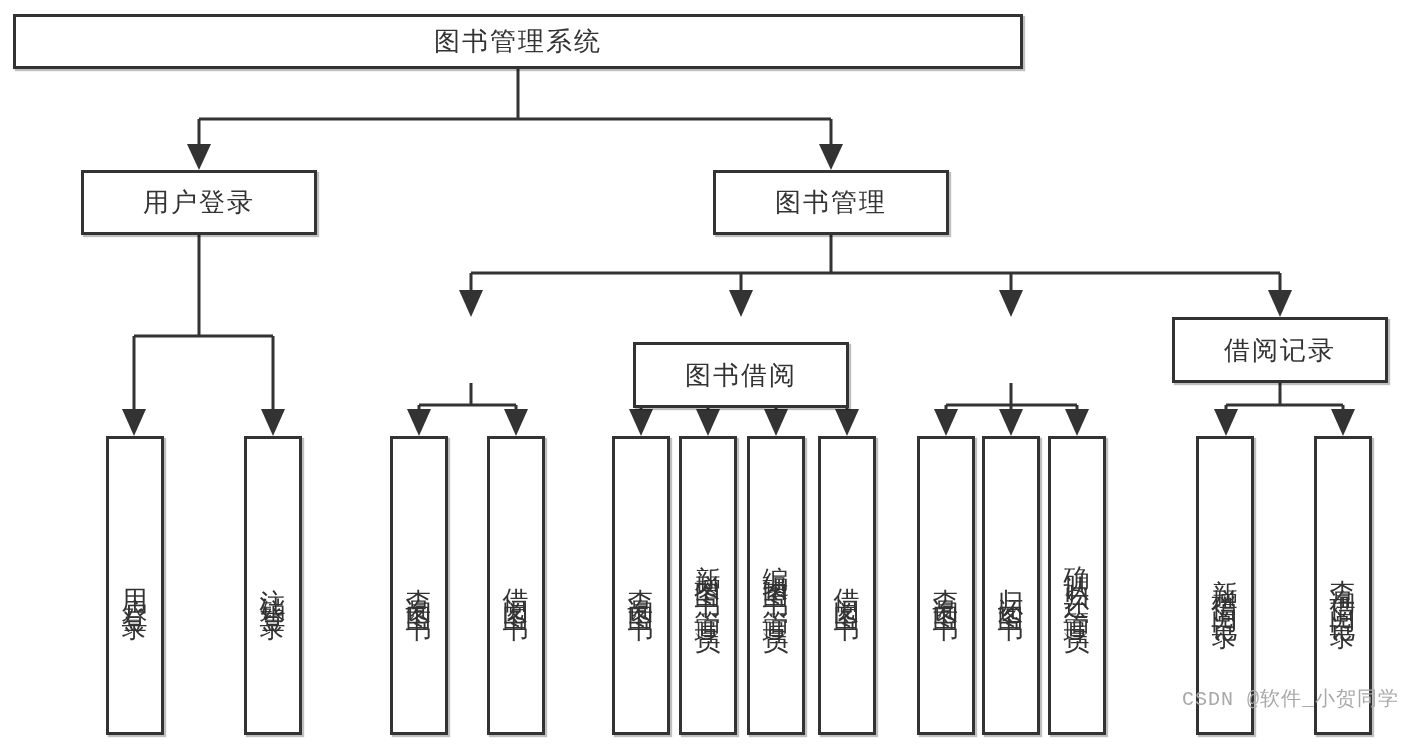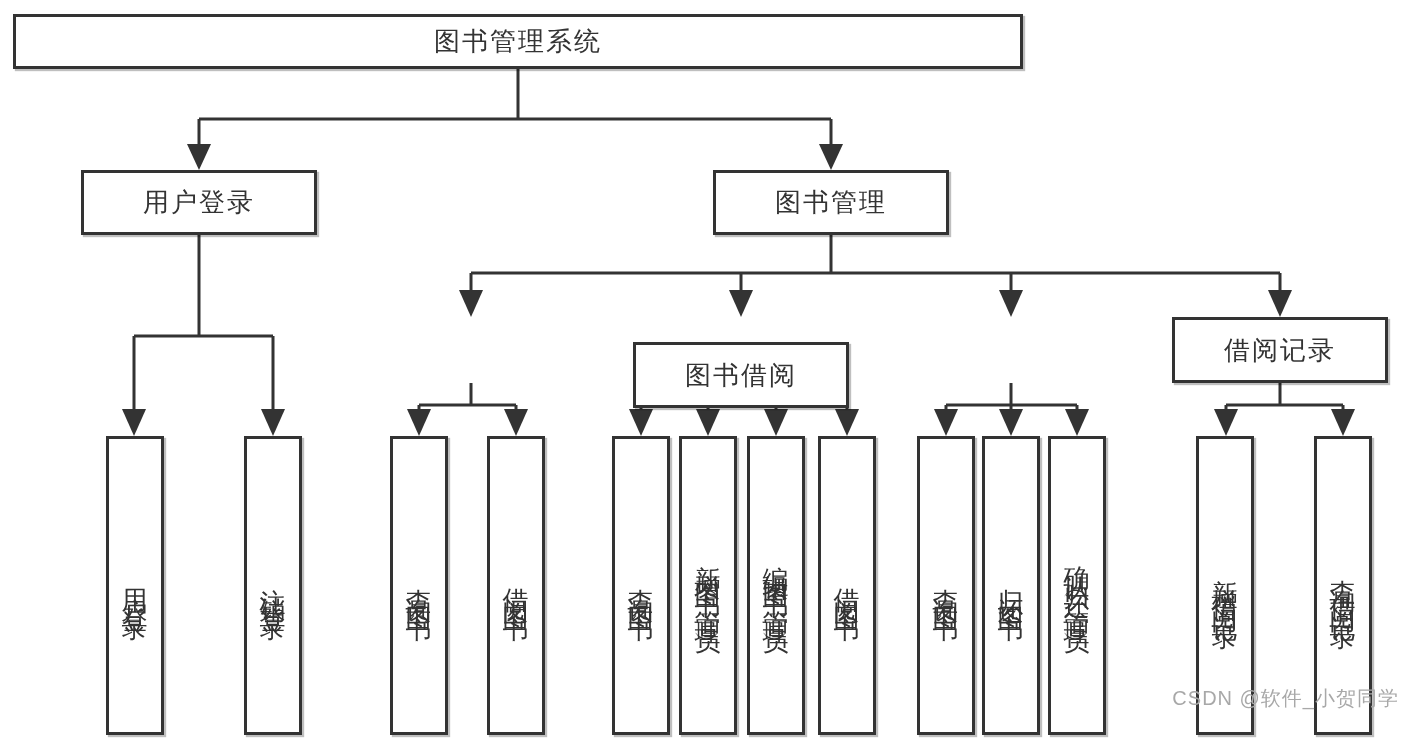--- a/index.html
+++ b/index.html
@@ -69,20 +69,21 @@
   #l-add-borrow-record {left:1196px;}
   #l-query-borrow-record{left:1314px;}
   .watermark{
     position:absolute;
     right:6px;top:685px;
     font-size:20px;
     letter-spacing:1px;
     color:var(--watermark);
     z-index:3;
     white-space:nowrap;
+    font-family:Liberation Mono, monospace;
   }
 </style>
 </head>
 <body>
 
 <div class="canvas">
 
   <svg class="connectors" viewBox="0 0 1405 747" xmlns="http://www.w3.org/2000/svg">
 
     <g>

